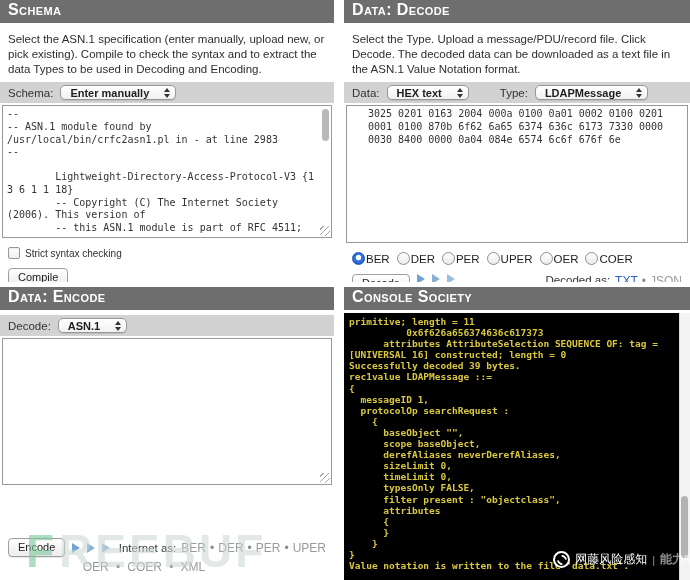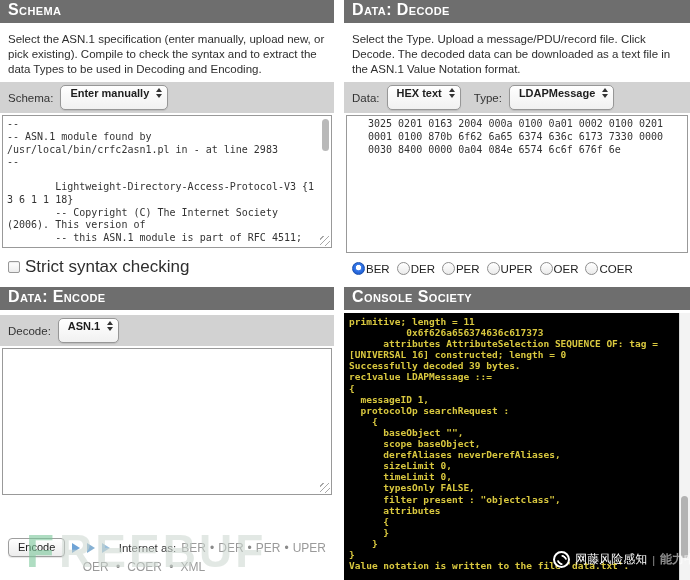--- a/index.html
+++ b/index.html
@@ -17,53 +17,53 @@
     background:#6e6e6e; color:#fff; font-weight:bold; font-variant:small-caps;
     font-size:16px; letter-spacing:.4px; padding:1px 8px 4px; line-height:18px;
     margin-bottom:3px; flex:0 0 auto;
   }
   .desc { padding:6px 8px 4px; font-size:11.5px; line-height:1.29; color:#2e2e2e; }
   .strip {
     background:#d2d2d2; padding:3px 8px; display:flex; align-items:center; gap:7px;
     font-size:11.5px; color:#333; flex:0 0 auto; margin-top:2px;
   }
   .select {
-    display:inline-flex; align-items:center; gap:7px; cursor:default;
+    display:inline-flex; align-items:center; gap:15px; cursor:default;
     background:linear-gradient(#ffffff,#f1f1f1); border:1px solid #979797; border-radius:5px;
-    padding:1px 5px 10px 9px; font-size:11px; font-weight:bold; color:#1d1d1d;
+    padding:1px 5px 0 9px; font-size:11px; font-weight:bold; color:#1d1d1d;
     box-shadow:0 1px 1px rgba(0,0,0,.10);
   }
   .updown { display:flex; flex-direction:column; line-height:4px; }
   .updown i { width:0; height:0; border-left:3.5px solid transparent; border-right:3.5px solid transparent; }
   .updown .up { border-bottom:4px solid #333; margin-bottom:2px; }
   .updown .dn { border-top:4px solid #333; }
   .ta-wrap { position:relative; margin:2px 2px 0; border:1px solid #999; background:#fff; flex:0 0 auto; }
   .ta-wrap textarea {
     display:block; width:100%; height:100%; border:0; resize:none; outline:none; overflow:hidden;
     font:10px/1.26 "DejaVu Sans Mono",monospace; color:#333; padding:2px 12px 2px 4px;
     background:transparent; white-space:pre-wrap;
   }
   .ta-wrap.noscroll textarea { padding-right:4px;margin-left:17px; }
   .vthumb { position:absolute; top:3px; right:2px; width:7px; height:32px; background:#b9b9b9; border-radius:4px; }
   .grip {
     position:absolute; right:1px; bottom:1px; width:10px; height:10px;
     background:repeating-linear-gradient(135deg, transparent 0 2px, #a8a8a8 2px 3px, transparent 3px 4px);
   }
-  .check-row { display:flex; align-items:center; gap:32px; padding:9px 8px 0; font-size:17px; }
+  .check-row { display:flex; align-items:center; gap:32px; padding:9px 8px 0; font-size:10px; }
   .check-item { display:flex; align-items:center; }
   .cbox {
     width:12px; height:12px; border:1px solid #989898; border-radius:2px; margin-right:5px;
     background:linear-gradient(#fff,#ededed); box-shadow:inset 0 1px 1px rgba(0,0,0,.08);
   }
   .btn {
     display:inline-block; font-size:11px; color:#1d1d1d; padding:2px 9px 3px;
     border:1px solid #9e9e9e; border-radius:4px; cursor:default;
     background:linear-gradient(#ffffff,#ececec); box-shadow:0 1px 1px rgba(0,0,0,.10);
   }
-  .btn-row { display:flex; align-items:center; padding:9px 8px 0;font-family:Liberation Serif, serif; }
+  .btn-row { display:flex; padding:9px 8px 0; }
   .radio-row { display:flex; align-items:center; padding:9px 8px 0; font-size:11.5px; color:#222; }
   .radio-item { display:flex; align-items:center; margin-right:7px; }
   .radio {
     width:13px; height:13px; border-radius:50%; border:1px solid #8e8e8e; margin-right:1px;
     background:linear-gradient(#fff,#ebebeb);
   }
   .radio.sel {
     border:1px solid #1d53b0;
     background:radial-gradient(circle at 50% 42%, #ffffff 0 2.4px, #3a7bea 3px, #1f5fd6 6px);
   }
@@ -152,21 +152,21 @@
     <div class="desc">Select the Type. Upload a message/PDU/record file. Click Decode. The decoded data can be downloaded as a text file in the ASN.1 Value Notation format.</div>
     <div class="strip">
       <span>Data:</span>
       <span class="select">
         <span>HEX text</span>
         <span class="updown">
             <i class="up"></i>
             <i class="dn"></i>
           </span>
       </span>
-      <span style="margin-left:6px;">Type:</span>
+      <span style="margin-left:24px;">Type:</span>
       <span class="select">
         <span>LDAPMessage</span>
         <span class="updown">
             <i class="up"></i>
             <i class="dn"></i>
           </span>
       </span>
     </div>
     <div class="ta-wrap noscroll" style="height:138px;">
       <textarea spellcheck="false" style="">3025 0201 0163 2004 000a 0100 0a01 0002 0100 0201

